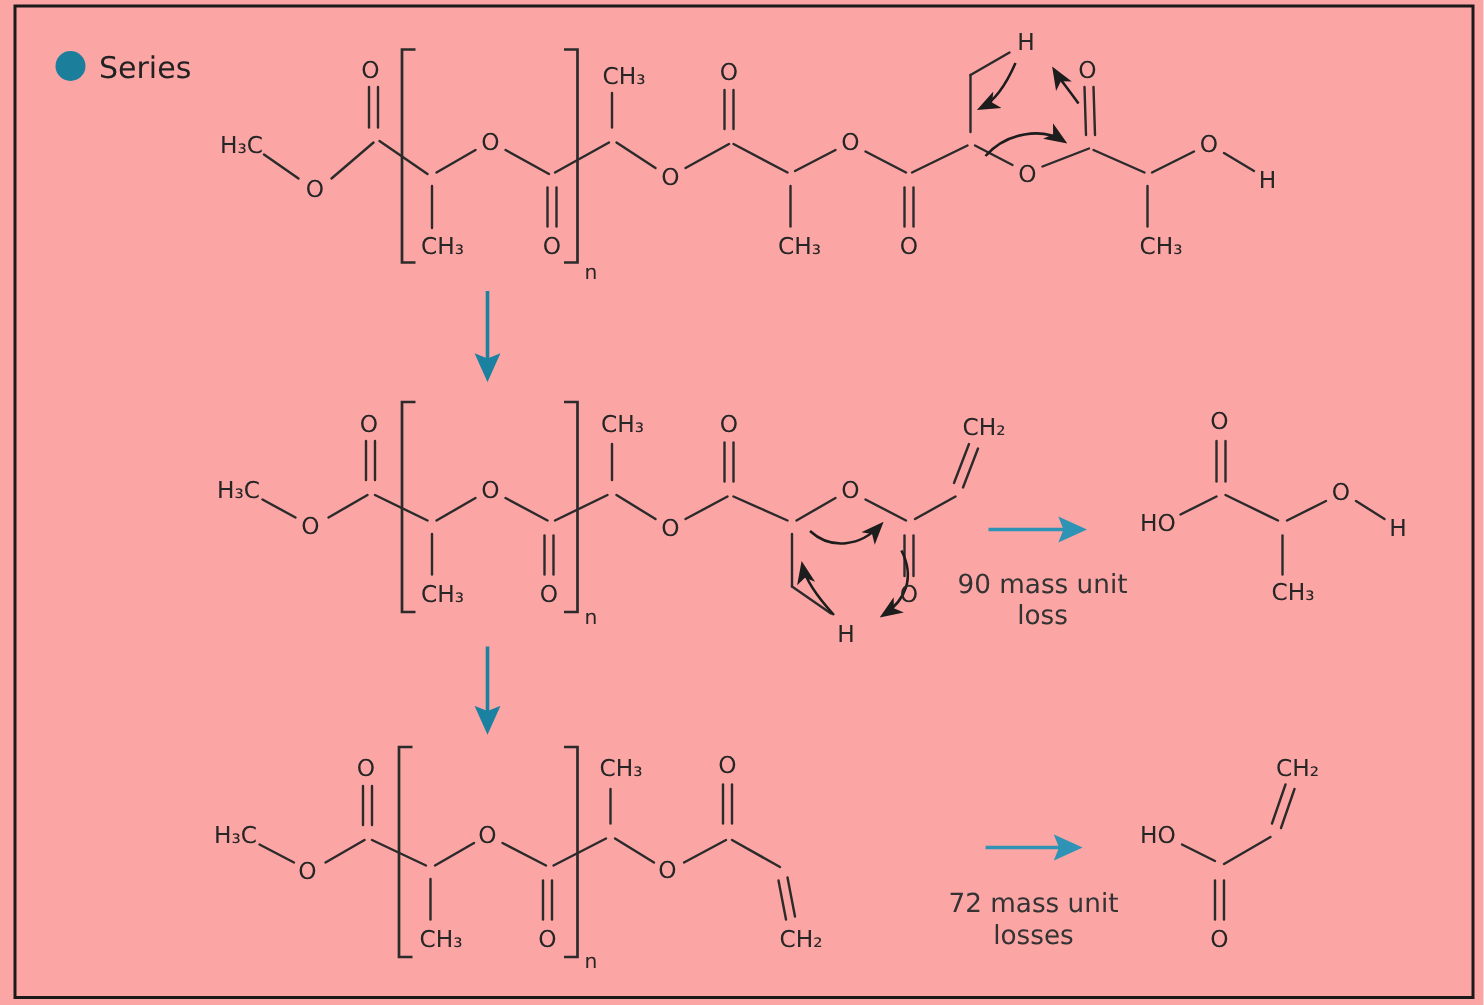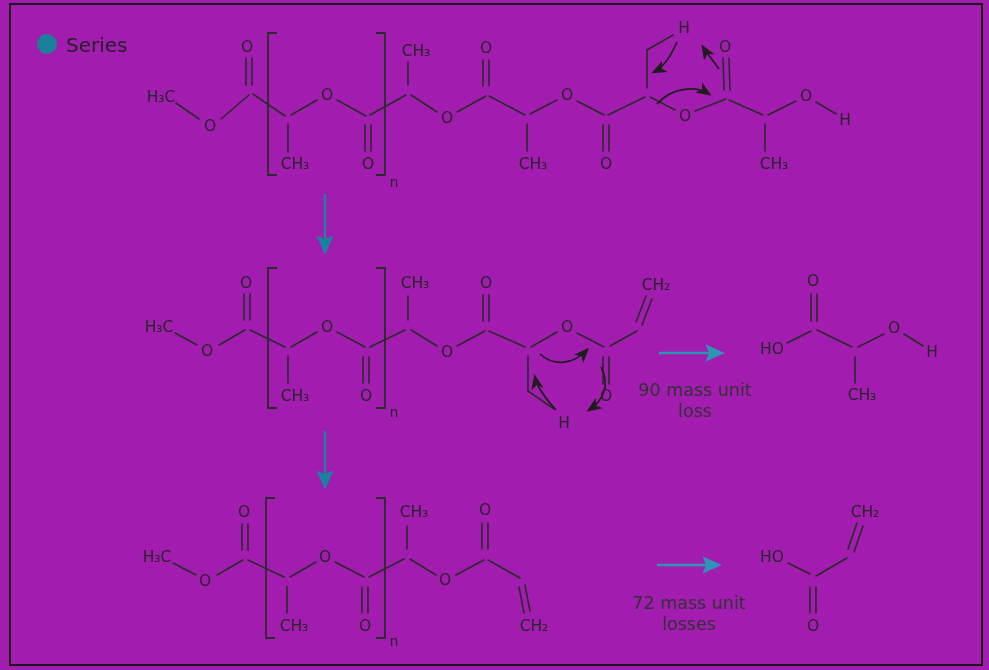--- a/index.html
+++ b/index.html
@@ -1,17 +1,17 @@
 <!DOCTYPE html>
 <html><head>
 <meta charset="utf-8">
 <style>
   html,body { margin:0; padding:0; background:#ffffff; }
   .stage {
-    width: 989px; height: 670px; position: relative; background:#a21caf;
+    width: 989px; height: 670px; position: relative; background:#fca5a5;
     font-family: "DejaVu Sans", "Liberation Sans", sans-serif;
   }
   svg { display:block; }
   .bond { stroke:#2b2b2b; stroke-width:1.6; fill:none; stroke-linecap:round; }
   .bracket { stroke:#2b2b2b; stroke-width:1.8; fill:none; }
   .carrow { stroke:#1d1d1d; stroke-width:1.7; fill:none; }
   .atom { font-size:15.5px; fill:#262626; text-anchor:middle; dominant-baseline:central; }
   .atom.small { font-size:13.5px; }
   .rxn-text { font-size:17.5px; fill:#333333; text-anchor:middle; dominant-baseline:central; }
   .legend-text { font-size:20px; fill:#222222; dominant-baseline:central; }

